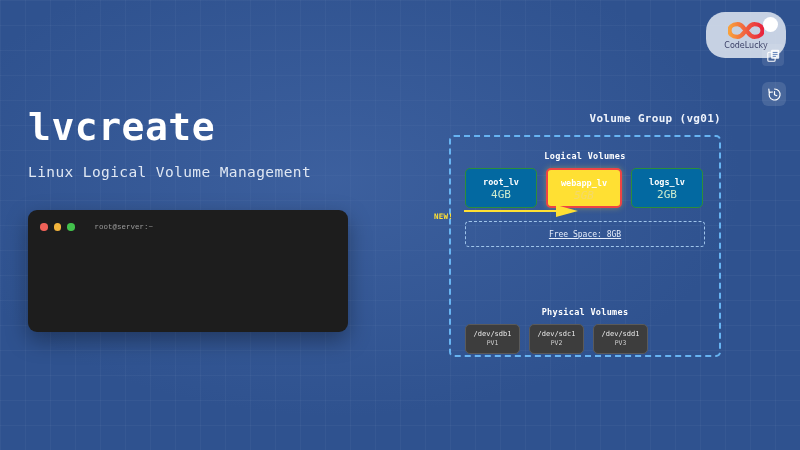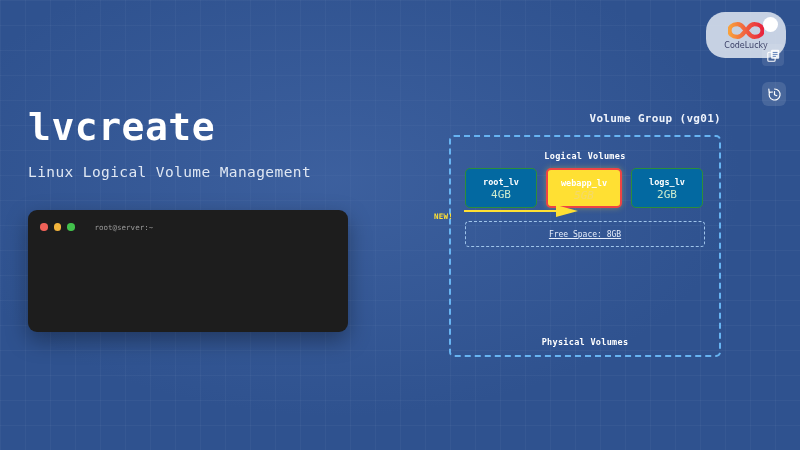--- a/index.html
+++ b/index.html
@@ -36,21 +36,21 @@
   }
 
   
   #terminal {
     position: absolute; left: 28px; top: 210px;
     width: 320px; height: 122px;
     background: #1d1d1d; border-radius: 9px;
     box-shadow: 0 8px 22px rgba(0,0,0,0.35);
     padding: 9px 0 0 0; overflow: hidden;
   }
-  #term-titlebar { display: flex; align-items: center; padding: 0 12px; height: 16px; }
+  #term-titlebar { display: flex; align-items: center; padding: 0 12px; height: 16px; font-family: Liberation Mono, monospace; }
   .tdot { width: 7.5px; height: 7.5px; border-radius: 50%; margin-right: 6px; }
   .tdot.red { background: #ef6158; }
   .tdot.yellow { background: #f2b43c; }
   .tdot.green { background: #42c14c; }
   #term-title { margin-left: 14px; font-size: 7.5px; color: #9a9a9a; }
   #term-body { padding: 8px 12px 0 12px; font-size: 8px; line-height: 1.55; }
   .tline { white-space: pre; }
   .tline.cmd { color: #e8d44d; font-weight: bold; margin-top: 2px; }
   .tline.out { color: #d9d9d9; padding-left: 14px; }
   .tline.out.tight { margin-top: 6px; }
@@ -194,20 +194,34 @@
       <div class="lv-box green">
         <div class="lv-name">logs_lv</div>
         <div class="lv-size">2GB</div>
       </div>
     </div>
 
     <div id="free-space">Free Space: 8GB</div>
 
     <div id="pv-section">
       <div class="section-label">Physical Volumes</div>
+      <div id="pv-row">
+        <div class="pv-box">
+          <div class="pv-dev">/dev/sdb1</div>
+          <div class="pv-label">PV1</div>
+        </div>
+        <div class="pv-box">
+          <div class="pv-dev">/dev/sdc1</div>
+          <div class="pv-label">PV2</div>
+        </div>
+        <div class="pv-box">
+          <div class="pv-dev">/dev/sdd1</div>
+          <div class="pv-label">PV3</div>
+        </div>
+      </div>
     </div>
 
   </div>
 </div>
 
 <div id="watermark">
   <svg width="36" height="19" viewBox="0 0 36 19">
     <defs>
       <linearGradient id="infg" x1="0" y1="0" x2="1" y2="0">
         <stop offset="0%" stop-color="#f9a03c"></stop>

